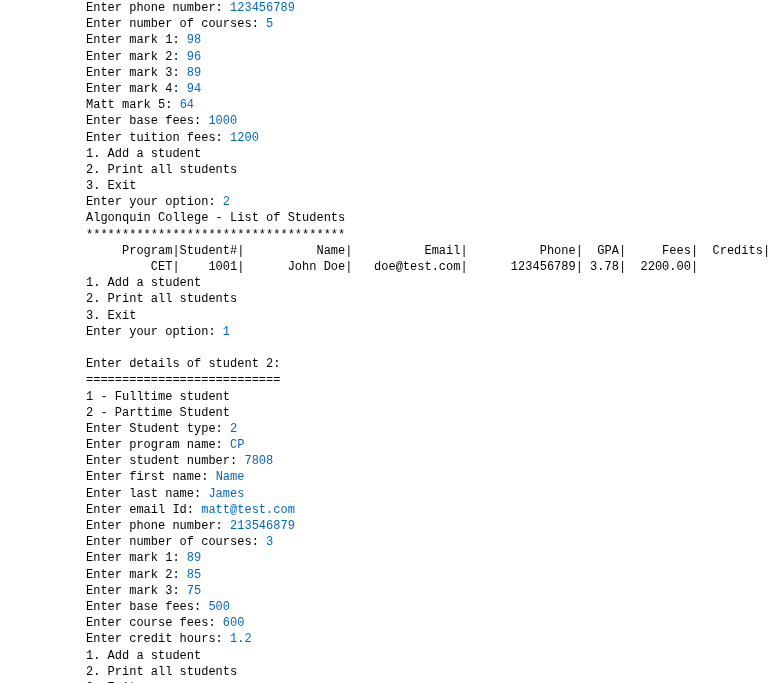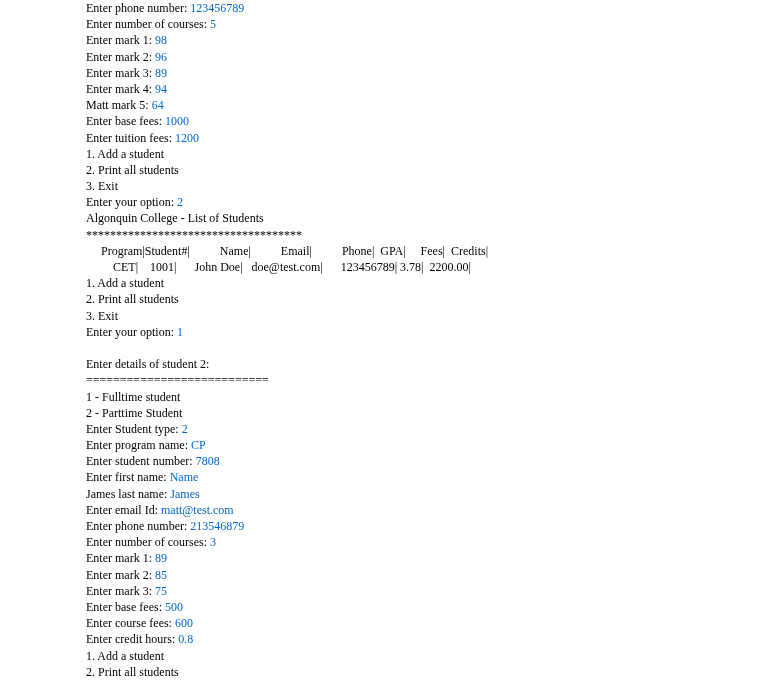--- a/index.html
+++ b/index.html
@@ -7,21 +7,21 @@
       font-family: Consolas, 'Courier New', monospace;
       font-size: 12px;
       line-height: 1.35;
       background: #ffffff;
       color: #000000;
       padding: 0 0 0 86px;
       width: 783px;
       height: 683px;
       overflow: hidden;
     }
-    .line { white-space: pre; font-family: Liberation Serif, serif; }
+    .line { white-space: pre; }
     .input-value { color: #0066cc; }
   </style>
 </head>
 <body>
 
 <div class="line"><span>Enter phone number: </span><span class="input-value">123456789</span></div>
 <div class="line"><span>Enter number of courses: </span><span class="input-value">5</span></div>
 <div class="line"><span>Enter mark 1: </span><span class="input-value">98</span></div>
 <div class="line"><span>Enter mark 2: </span><span class="input-value">96</span></div>
 <div class="line"><span>Enter mark 3: </span><span class="input-value">89</span></div>
@@ -47,26 +47,26 @@
 
 <div class="line">&nbsp;</div>
 <div class="line">Enter details of student 2:</div>
 <div class="line">===========================</div>
 <div class="line">1 - Fulltime student</div>
 <div class="line">2 - Parttime Student</div>
 <div class="line"><span>Enter Student type: </span><span class="input-value">2</span></div>
 <div class="line"><span>Enter program name: </span><span class="input-value">CP</span></div>
 <div class="line"><span>Enter student number: </span><span class="input-value">7808</span></div>
 <div class="line"><span>Enter first name: </span><span class="input-value">Name</span></div>
-<div class="line"><span>James last name: </span><span class="input-value">James</span></div>
+<div class="line"><span>Enter last name: </span><span class="input-value">James</span></div>
 <div class="line"><span>Enter email Id: </span><span class="input-value">matt@test.com</span></div>
 <div class="line"><span>Enter phone number: </span><span class="input-value">213546879</span></div>
 <div class="line"><span>Enter number of courses: </span><span class="input-value">3</span></div>
 <div class="line"><span>Enter mark 1: </span><span class="input-value">89</span></div>
 <div class="line"><span>Enter mark 2: </span><span class="input-value">85</span></div>
 <div class="line"><span>Enter mark 3: </span><span class="input-value">75</span></div>
 <div class="line"><span>Enter base fees: </span><span class="input-value">500</span></div>
 <div class="line"><span>Enter course fees: </span><span class="input-value">600</span></div>
-<div class="line"><span>Enter credit hours: </span><span class="input-value">0.8</span></div>
+<div class="line"><span>Enter credit hours: </span><span class="input-value">1.2</span></div>
 
 <div class="line">1. Add a student</div>
 <div class="line">2. Print all students</div>
 <div class="line">3. Exit</div>
 
 </body></html>

